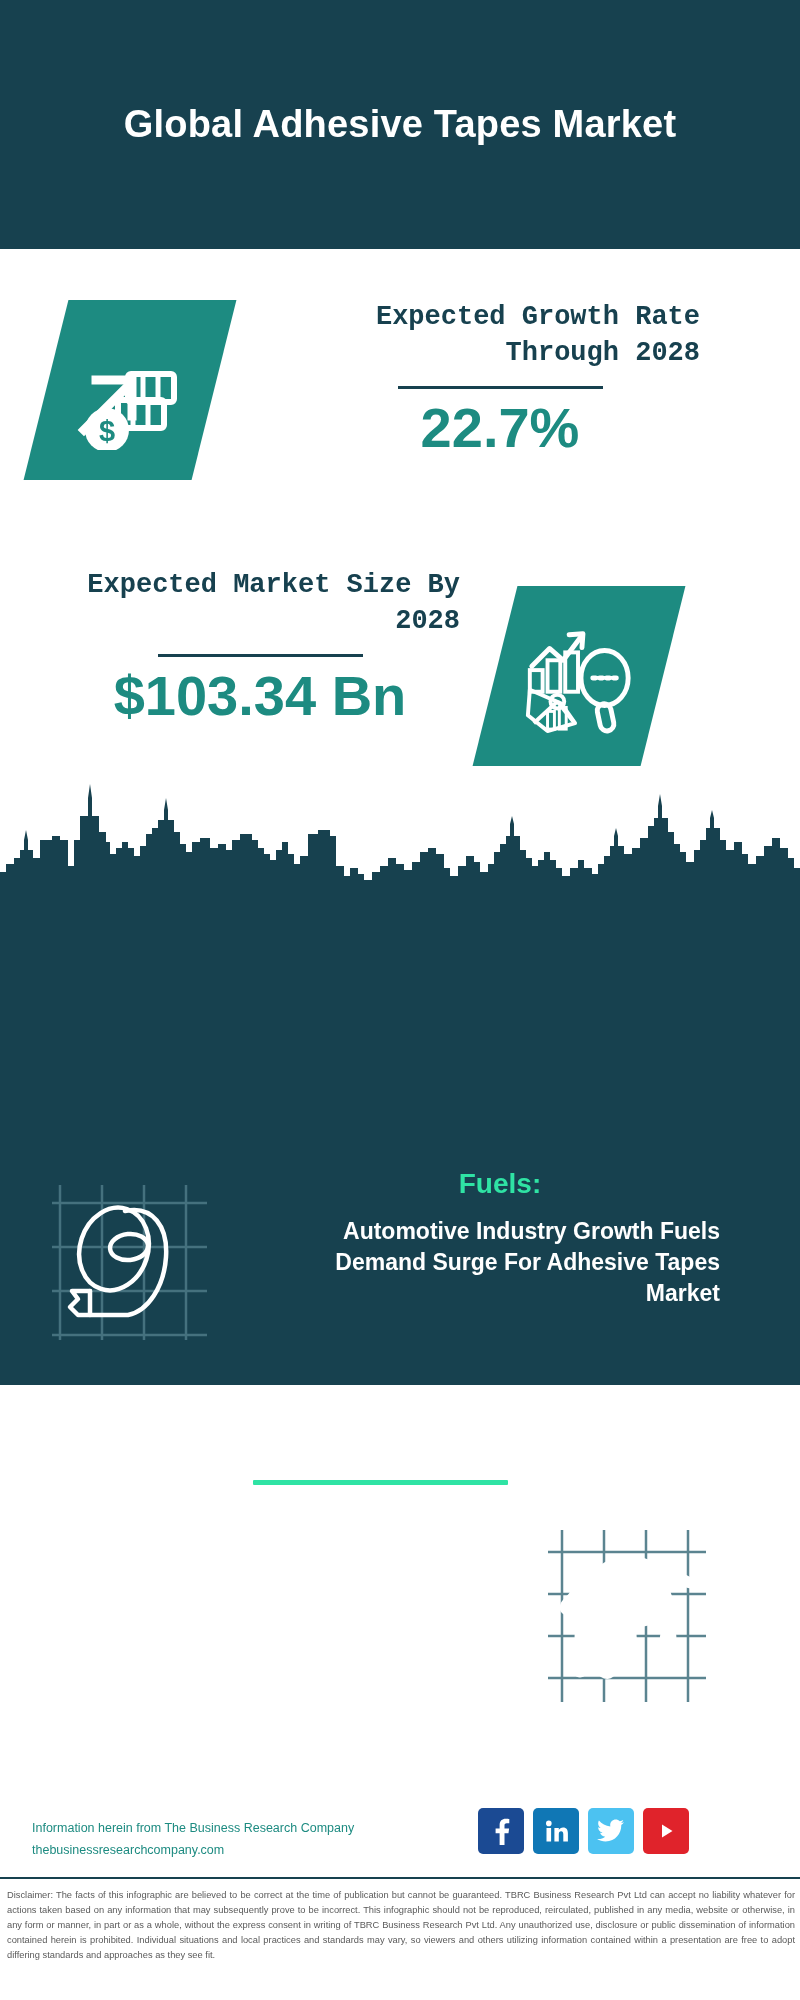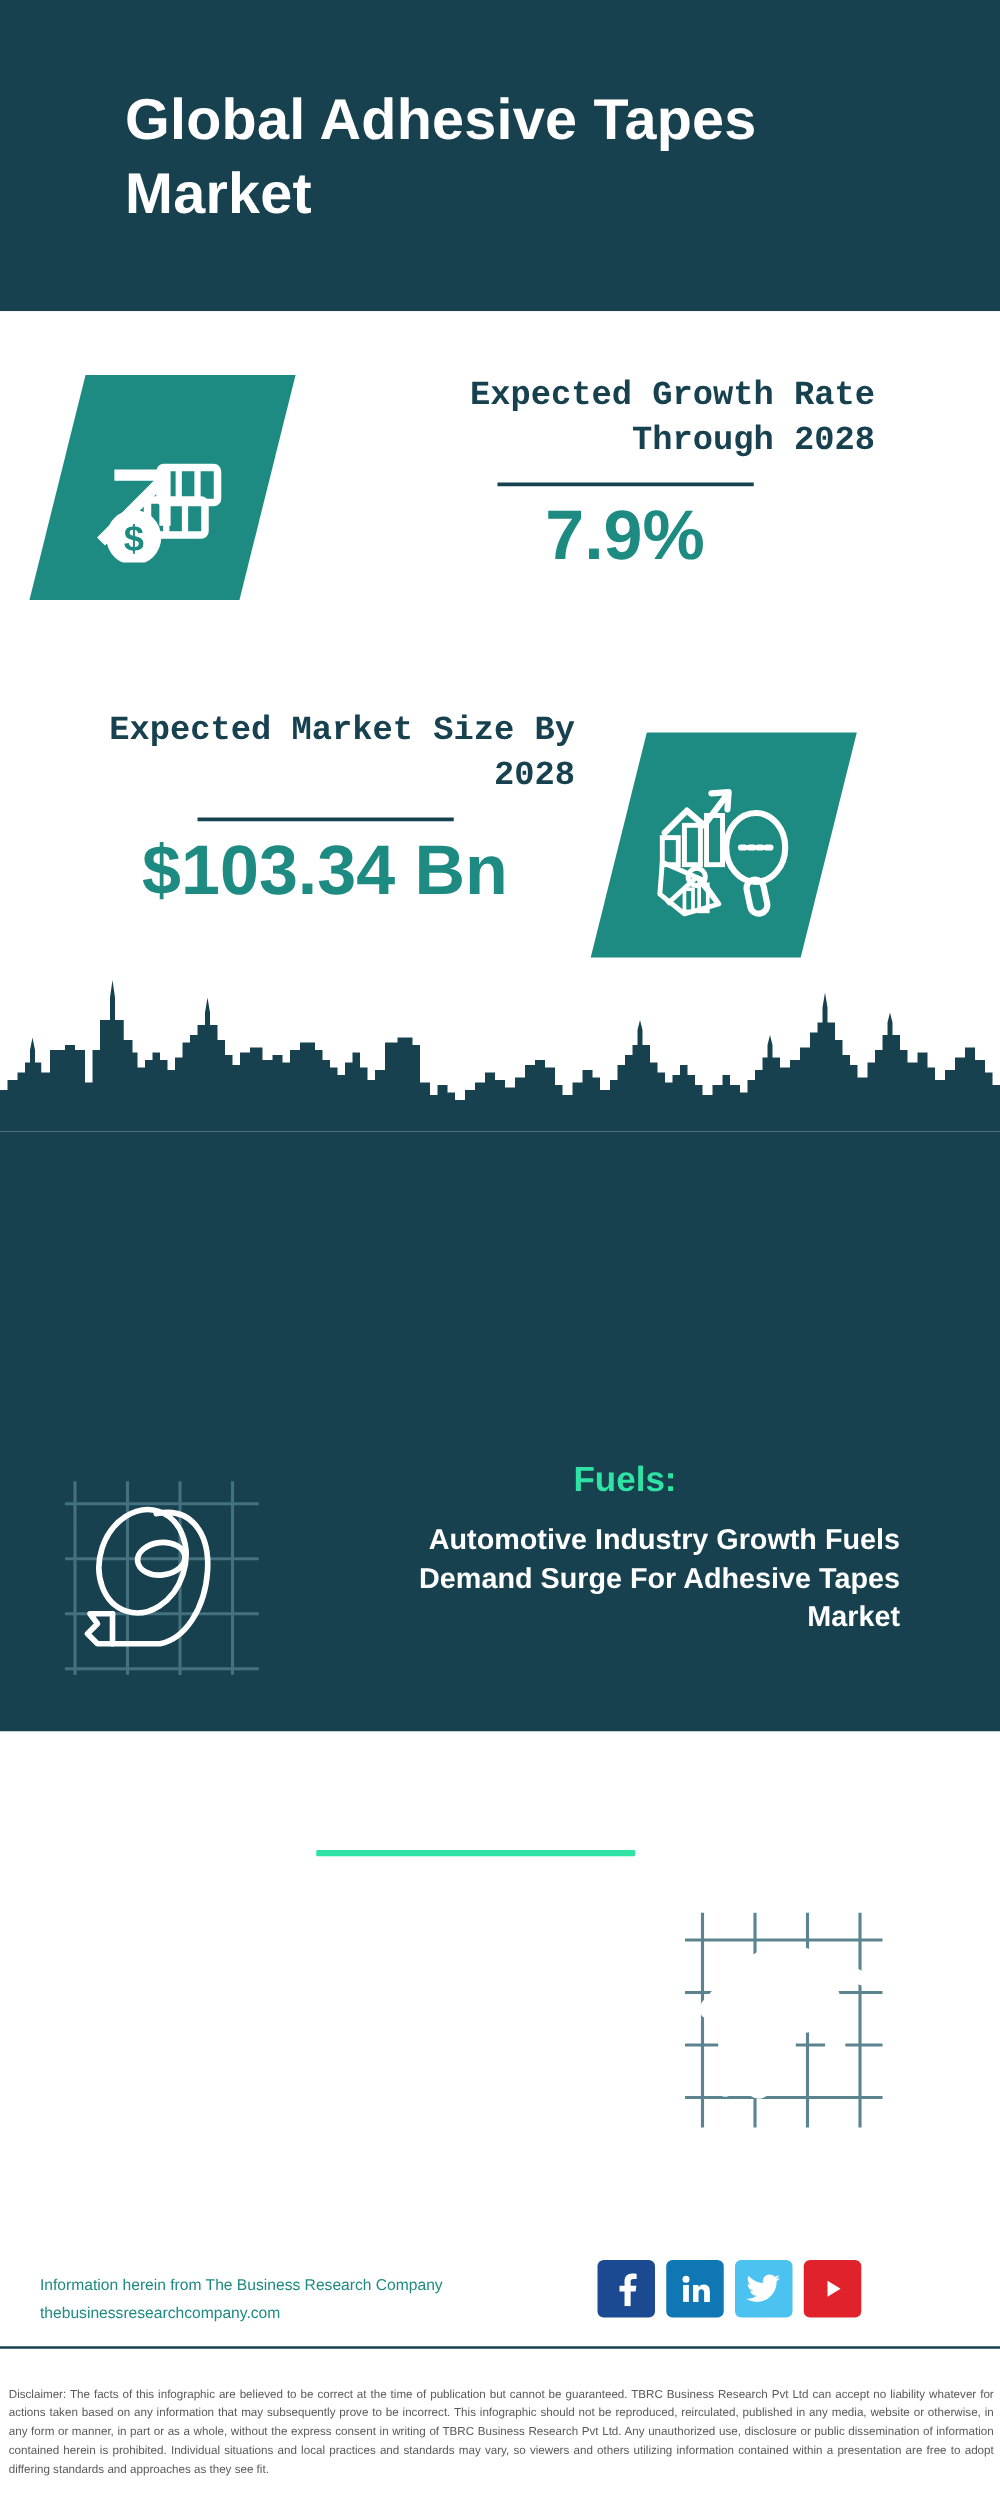--- a/index.html
+++ b/index.html
@@ -25,24 +25,24 @@
     left: 0; top: 0;
     width: 800px;
     height: 249px;
     background: #17414f;
     display: flex;
     align-items: center;
     justify-content: center;
   }
   .header-title {
     color: #ffffff;
-    font-size: 46px;
+    font-size: 38px;
     font-weight: bold;
     line-height: 1.28;
-    text-align: left;
+    text-align: center;
     letter-spacing: 0.2px;
     max-width: 600px;
     font-family: "Liberation Sans", sans-serif;
   }
 
   
   .white-zone {
     position: absolute;
     left: 0; top: 249px;
     width: 800px;
@@ -181,21 +181,20 @@
   }
   .disclaimer {
     position: absolute;
     left: 7px; top: 1888px;
     width: 788px;
     color: #5a5a5a;
     font-size: 9.3px;
     line-height: 1.62;
     text-align: justify;
     font-family: "Liberation Sans", sans-serif;
-    margin-top: 20px;
   }
 </style>
 </head>
 <body>
 
 <div id="page">
 
   <div class="header">
     <div class="header-title">Global Adhesive Tapes Market</div>
   </div>
@@ -216,21 +215,21 @@
       <line x1="78" y1="70" x2="78" y2="98" stroke="#ffffff" stroke-width="5"></line>
 
       <circle cx="37" cy="100" r="22" fill="#ffffff"></circle>
       <text x="37" y="111" font-size="29" font-weight="bold" text-anchor="middle" fill="#1d8b81" font-family="Liberation Sans, sans-serif">$</text>
     </svg>
   </div>
 
   <div class="stat-block" style="left:300px; top:300px; width:400px;">
     <div class="stat-title">Expected Growth Rate Through 2028</div>
     <div class="stat-rule"></div>
-    <div class="stat-value">7.9%</div>
+    <div class="stat-value">22.7%</div>
   </div>
 
   <div class="stat-block" style="left:60px; top:568px; width:400px;">
     <div class="stat-title">Expected Market Size By 2028</div>
     <div class="stat-rule"></div>
     <div class="stat-value">$103.34 Bn</div>
   </div>
 
   <div class="para" style="left:495px; top:586px; width:168px; height:180px;">
     <svg width="118" height="118" viewBox="0 0 120 120">

